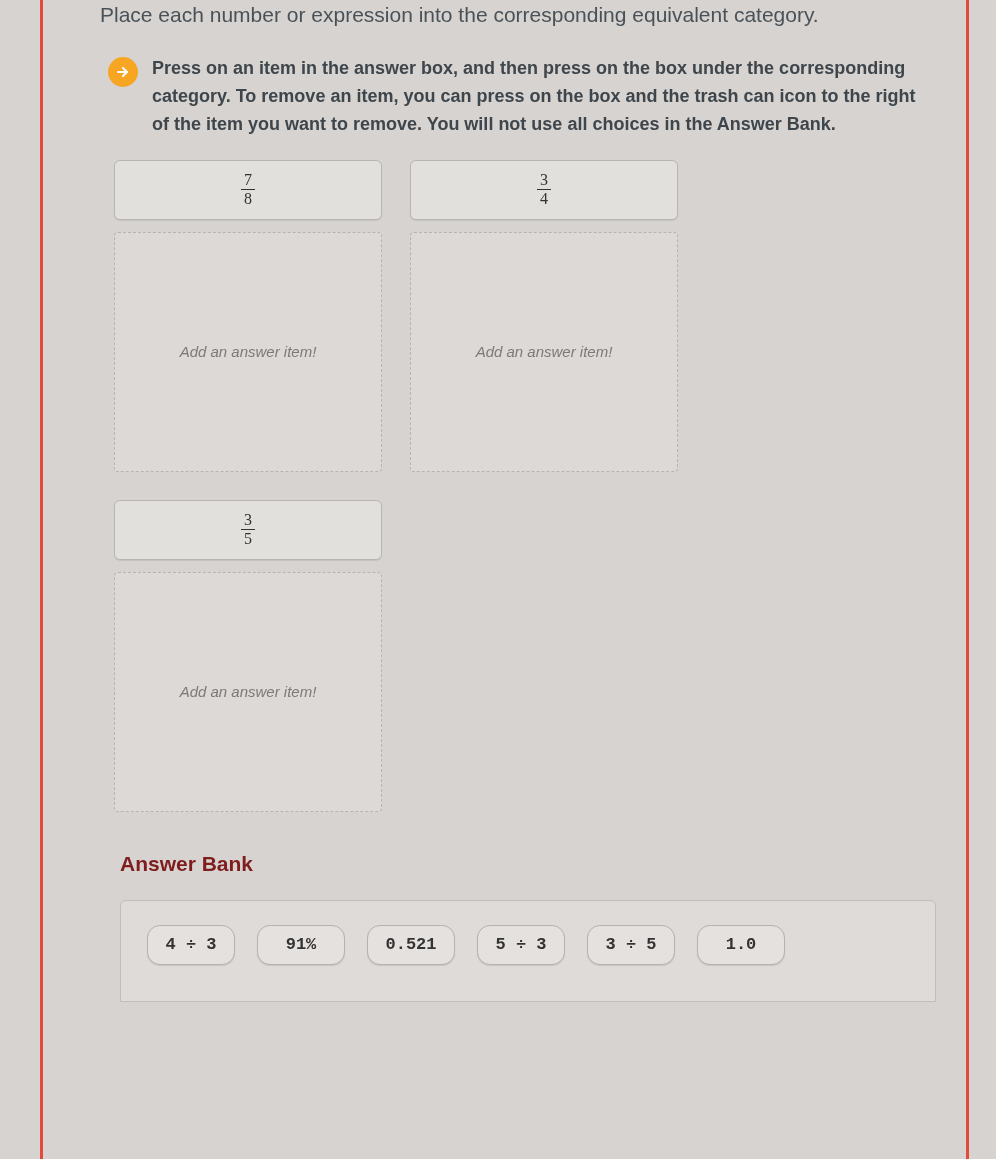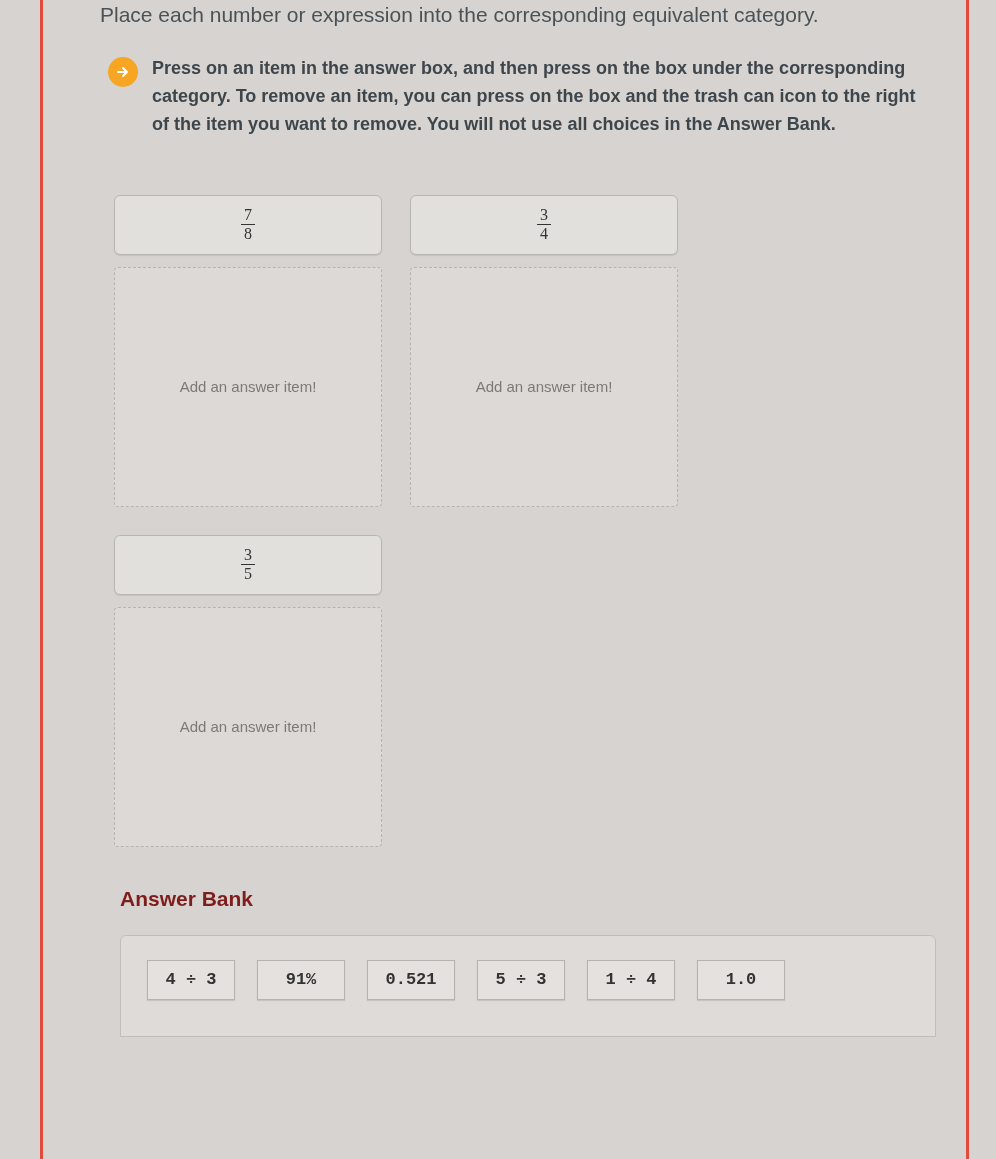--- a/index.html
+++ b/index.html
@@ -33,21 +33,21 @@
   .prompt {
     font-size: 21px;
     color: #4a5258;
     margin-bottom: 28px;
   }
   .instruction-row {
     display: flex;
     align-items: flex-start;
     gap: 14px;
     padding-left: 8px;
-    margin-bottom: 56px;
+    margin-bottom: 21px;
   }
   .arrow-badge {
     width: 30px;
     height: 30px;
     border-radius: 50%;
     background: #f6a623;
     flex: 0 0 30px;
     display: flex;
     align-items: center;
     justify-content: center;
@@ -101,20 +101,21 @@
     margin-top: 12px;
     width: 100%;
     height: 240px;
     border: 1.5px dashed #b6b3b0;
     border-radius: 4px;
     background: #dcd9d6;
     display: flex;
     align-items: center;
     justify-content: center;
     color: #7c7a77;
+    font-style: italic;
     font-size: 15px;
   }
   .answer-bank-title {
     font-size: 21px;
     font-weight: 700;
     color: #7f1d1d;
     margin: 30px 0 24px 20px;
   }
   .bank {
     margin-left: 20px;
@@ -123,21 +124,21 @@
     background: #dedbd8;
     padding: 24px 26px 18px;
   }
   .bank-row {
     display: flex;
     gap: 22px;
     margin-bottom: 18px;
   }
   .chip {
     border: 1px solid #b5b2af;
-    border-radius: 0;
+    border-radius: 13px;
     background: #e4e1de;
     min-width: 88px;
     height: 40px;
     display: flex;
     align-items: center;
     justify-content: center;
     font-family: "Courier New", monospace;
     font-size: 17px;
     font-weight: 600;
     color: #333;
@@ -199,17 +200,17 @@
   </div>
 
   <div class="answer-bank-title">Answer Bank</div>
 
   <div class="bank">
     <div class="bank-row">
       <div class="chip">4 ÷ 3</div>
       <div class="chip">91%</div>
       <div class="chip">0.521</div>
       <div class="chip">5 ÷ 3</div>
-      <div class="chip">1 ÷ 4</div>
+      <div class="chip">3 ÷ 5</div>
       <div class="chip">1.0</div>
     </div>
   </div>
 </div>
 
 </body></html>

